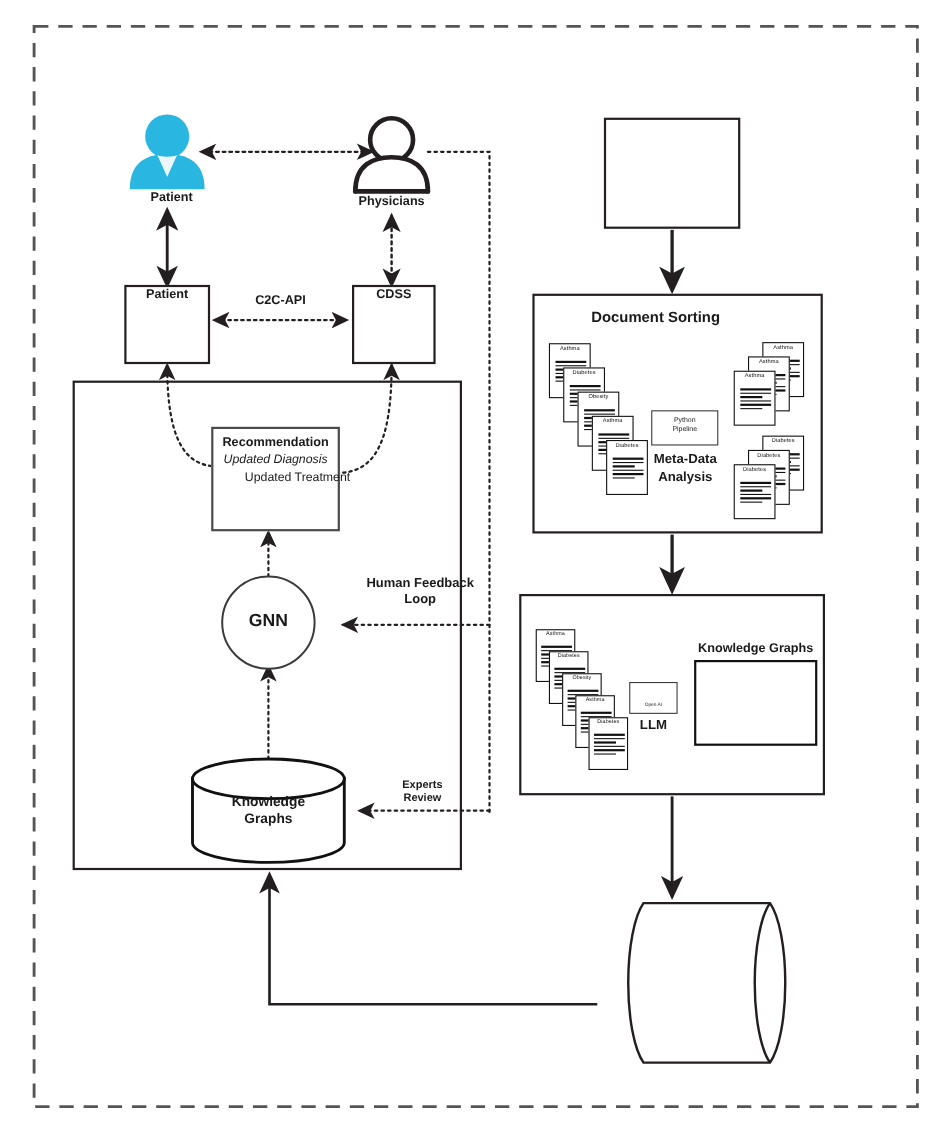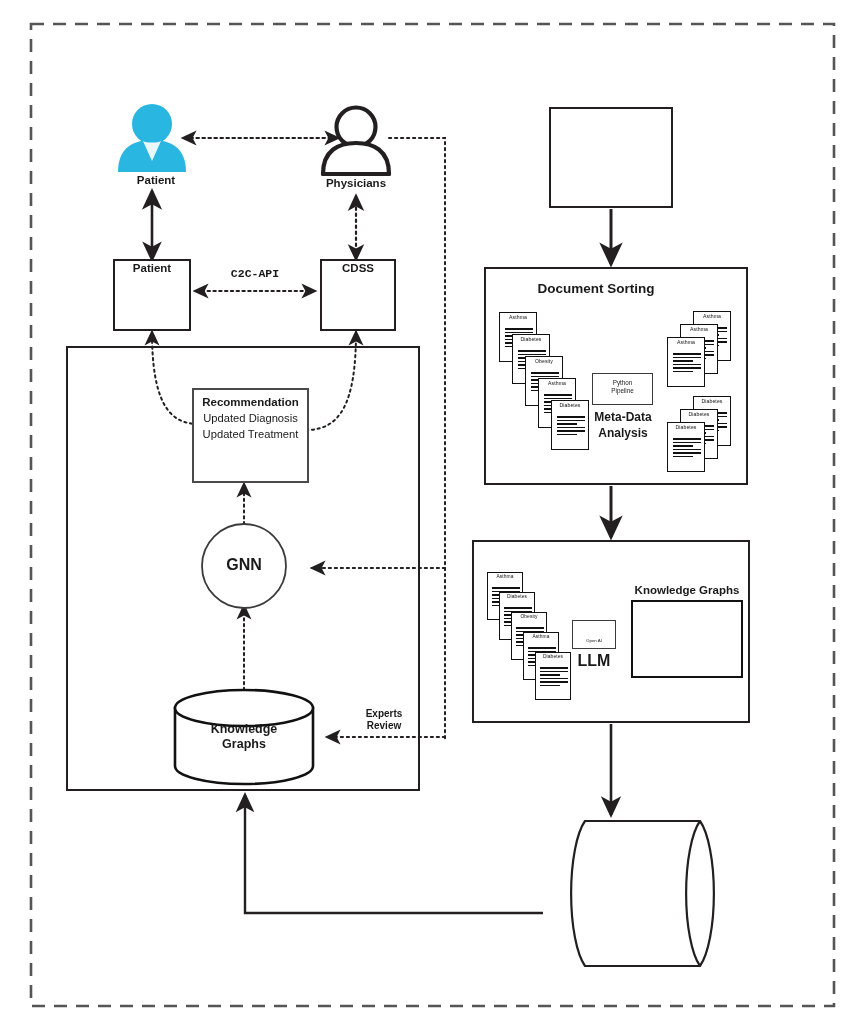--- a/index.html
+++ b/index.html
@@ -222,43 +222,45 @@
   <div class="node" style="left:631px; top:600px; width:112px; height:78px; border:2.4px solid #111; background:#fff;"></div>
 
   <div class="lbl bold" style="left:106px; top:174px; width:100px; font-size:11.5px;">Patient</div>
 
   <div class="lbl bold" style="left:306px; top:177px; width:100px; font-size:11.5px;">Physicians</div>
 
   <div class="lbl bold" style="left:113px; top:262px; width:78px; font-size:11.5px;">Patient</div>
 
   <div class="lbl bold" style="left:320px; top:262px; width:76px; font-size:11.5px;">CDSS</div>
 
-  <div class="lbl bold" style="left:205px; top:267px; width:100px; font-size:11.5px;font-family:Liberation Mono, monospace;">C2C-API</div>
+  <div class="lbl bold" style="left:205px; top:267px; width:100px; font-size:11.5px;">C2C-API</div>
 
   <div class="lbl bold" style="left:192px; top:396px; width:117px; font-size:11.5px;">Recommendation</div>
-  <div class="lbl" style="left:192px; top:412px; width:117px; font-size:11.2px;">Updated Diagnosis</div>
-  <div class="lbl" style="left:192px; top:428px; width:117px; font-size:11.2px;">Updated Treatment</div>
+  <div class="lbl" style="left:192px; top:412px; width:117px; font-size:11.2px;font-style:italic;">Updated Diagnosis</div>
+  <div class="lbl" style="left:192px; top:428px; width:117px; font-size:11.2px;padding-left:20px;">Updated Treatment</div>
 
   <div class="lbl bold" style="left:204px; top:556px; width:80px; font-size:16px;">GNN</div>
 
   <div class="lbl bold" style="left:184px; top:722px; width:120px; font-size:12.5px;">Knowledge
 Graphs</div>
 
+  <div class="lbl bold" style="left:317px; top:524px; width:130px; font-size:11.8px;">Human Feedback
+Loop</div>
 
   <div class="lbl bold" style="left:332px; top:708px; width:104px; font-size:10px;">Experts
 Review</div>
 
 
   <div class="lbl bold" style="left:484px; top:281px; width:224px; font-size:13.5px;">Document Sorting</div>
 
   <div class="lbl bold" style="left:572px; top:410px; width:102px; font-size:12px; line-height:1.3;">Meta-Data
 Analysis</div>
 
 
-  <div class="lbl bold" style="left:564px; top:652px; width:60px; font-size:16px;">LLM</div>
+  <div class="lbl bold" style="left:564px; top:652px; width:60px; font-size:12px;">LLM</div>
 
   <div class="lbl bold" style="left:625px; top:584px; width:124px; font-size:11.5px;">Knowledge Graphs</div>
 
 
   <div class="lbl" style="left:592px; top:379px; width:61px; font-size:6.3px; line-height:1.25;">Python
 Pipeline</div>
 
   <div class="lbl" style="left:572px; top:638px; width:44px; font-size:4.4px;">Open AI</div>
 
   <div id="doc-stack-unsorted">

